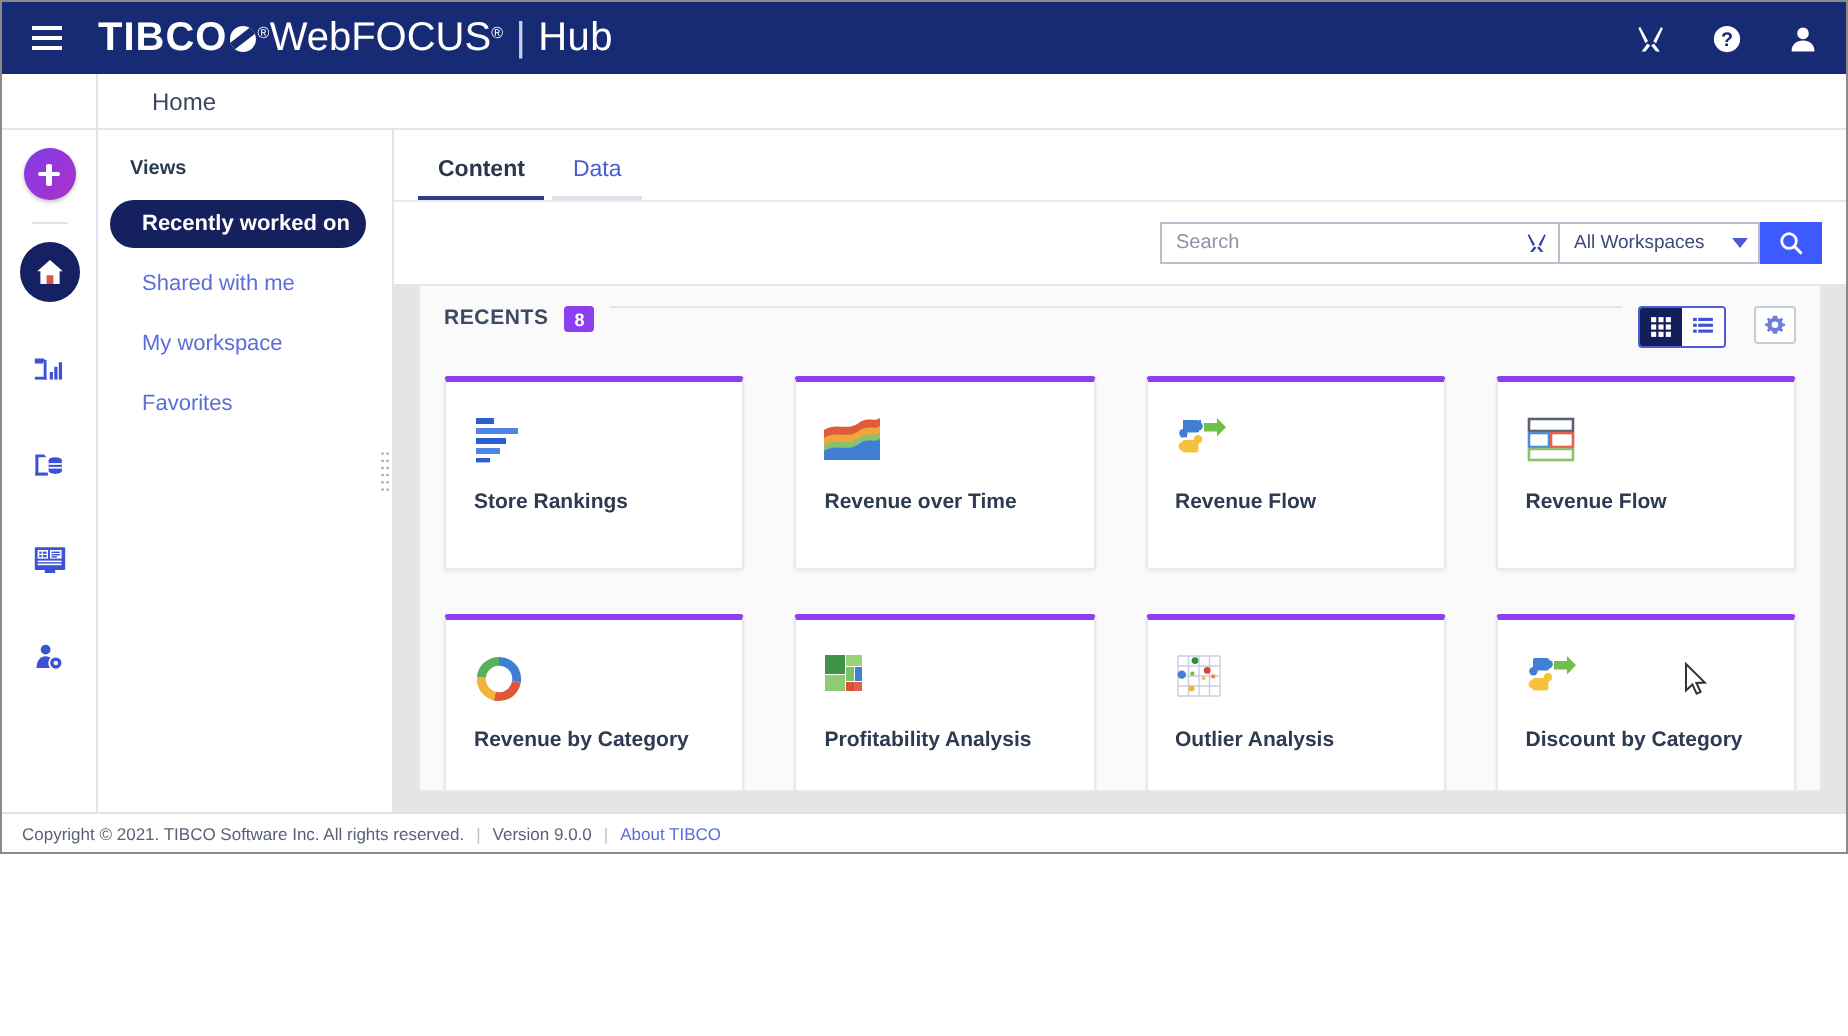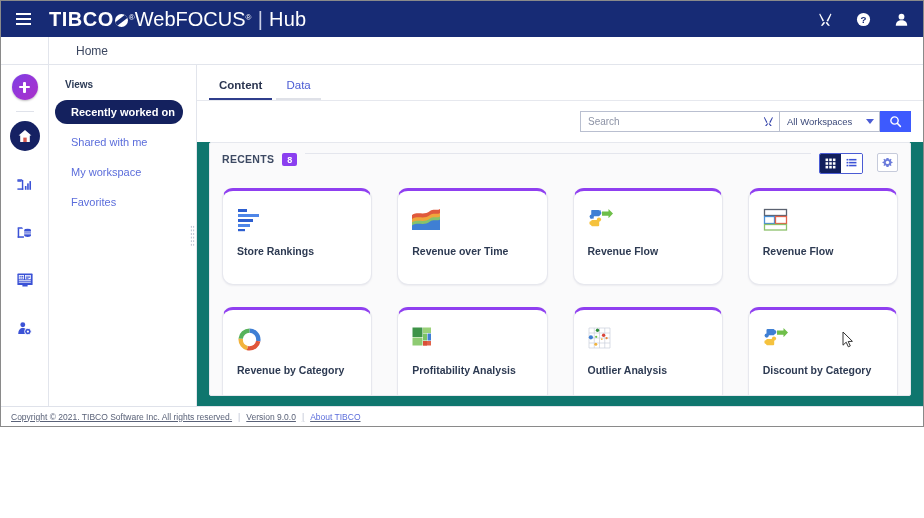--- a/index.html
+++ b/index.html
@@ -158,21 +158,21 @@
     width: 5px; height: 22px;
     background-image:
       radial-gradient(circle, #9aa2b8 0.6px, transparent 0.7px);
     background-size: 2.5px 3.6px;
     opacity: .85;
   }
 
   
   .main {
     flex: 1 1 auto;
-    background: #0f766e;
+    background: #e5e5e5;
     display: flex; flex-direction: column;
     min-width: 0;
     position: relative;
   }
   .tabs {
     display: flex; gap: 4px;
     padding: 12px 0 0 12px;
     background: #ffffff;
     border-bottom: 1px solid #e6e8ee;
     flex: 0 0 auto;
@@ -277,21 +277,21 @@
 
   .cards {
     display: grid;
     grid-template-columns: repeat(4, 1fr);
     gap: 22px 25px;
   }
   .card {
     background: #ffffff;
     border: 1px solid #e7e8ee;
     border-top: 3px solid #8f3ff0;
-    border-radius: 11px;
+    border-radius: 2px;
     height: 97px;
     padding: 14px 14px 0 14px;
     cursor: pointer;
     box-shadow: 0 1px 2px rgba(20,25,60,.06);
     display: flex; flex-direction: column;
     overflow: hidden;
   }
   .card-icon {
     height: 30px; width: 34px;
     display: flex; align-items: center;
@@ -304,21 +304,20 @@
 
   
   .footer {
     height: 20px; flex: 0 0 20px;
     background: #ffffff;
     border-top: 1px solid #dfe2ea;
     display: flex; align-items: center;
     padding-left: 10px;
     font-size: 8.5px; color: #5a6278;
     gap: 6px;
-    text-decoration: underline;
   }
   .footer .pipe { color: #b9bfd0; }
   .footer .lnk { color: #5b6ddb; cursor: pointer; }
 
   
   .cursor {
     position: absolute;
     left: 841px; top: 330px;
     pointer-events: none;
     z-index: 50;

